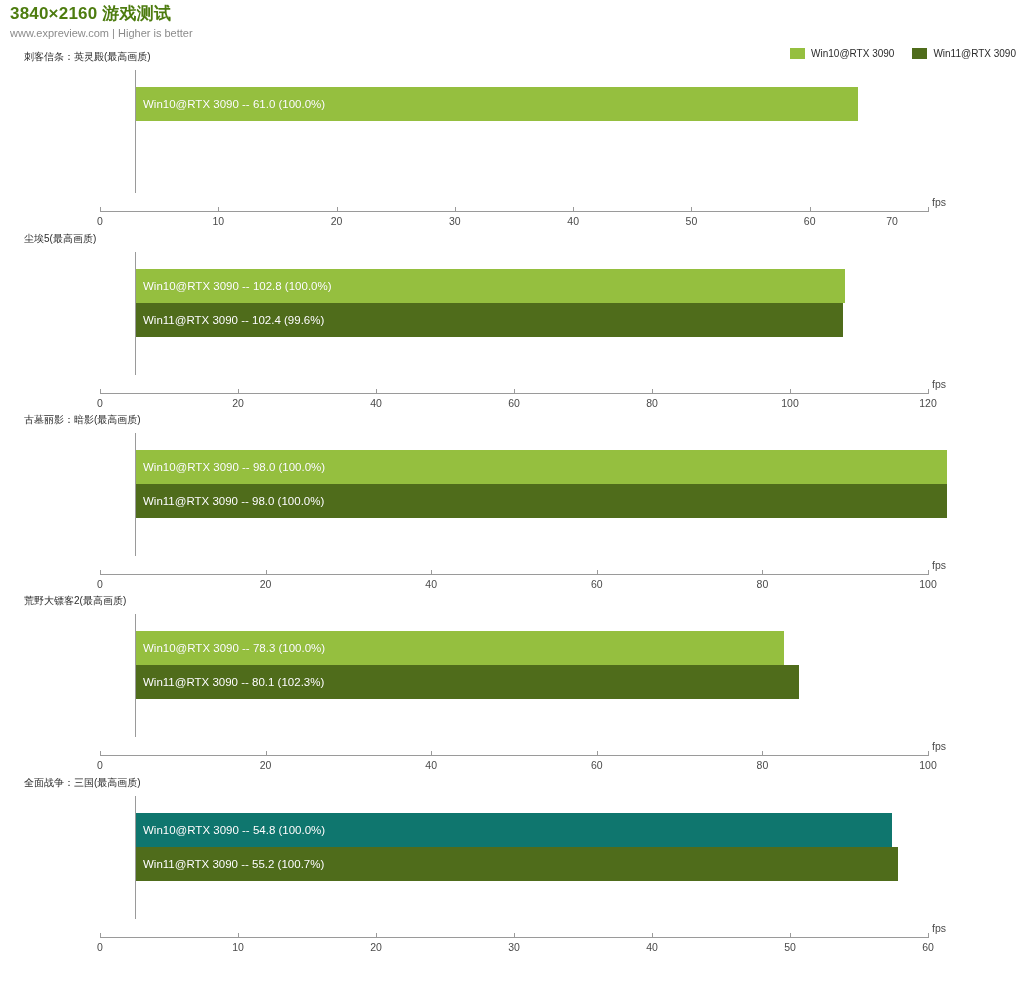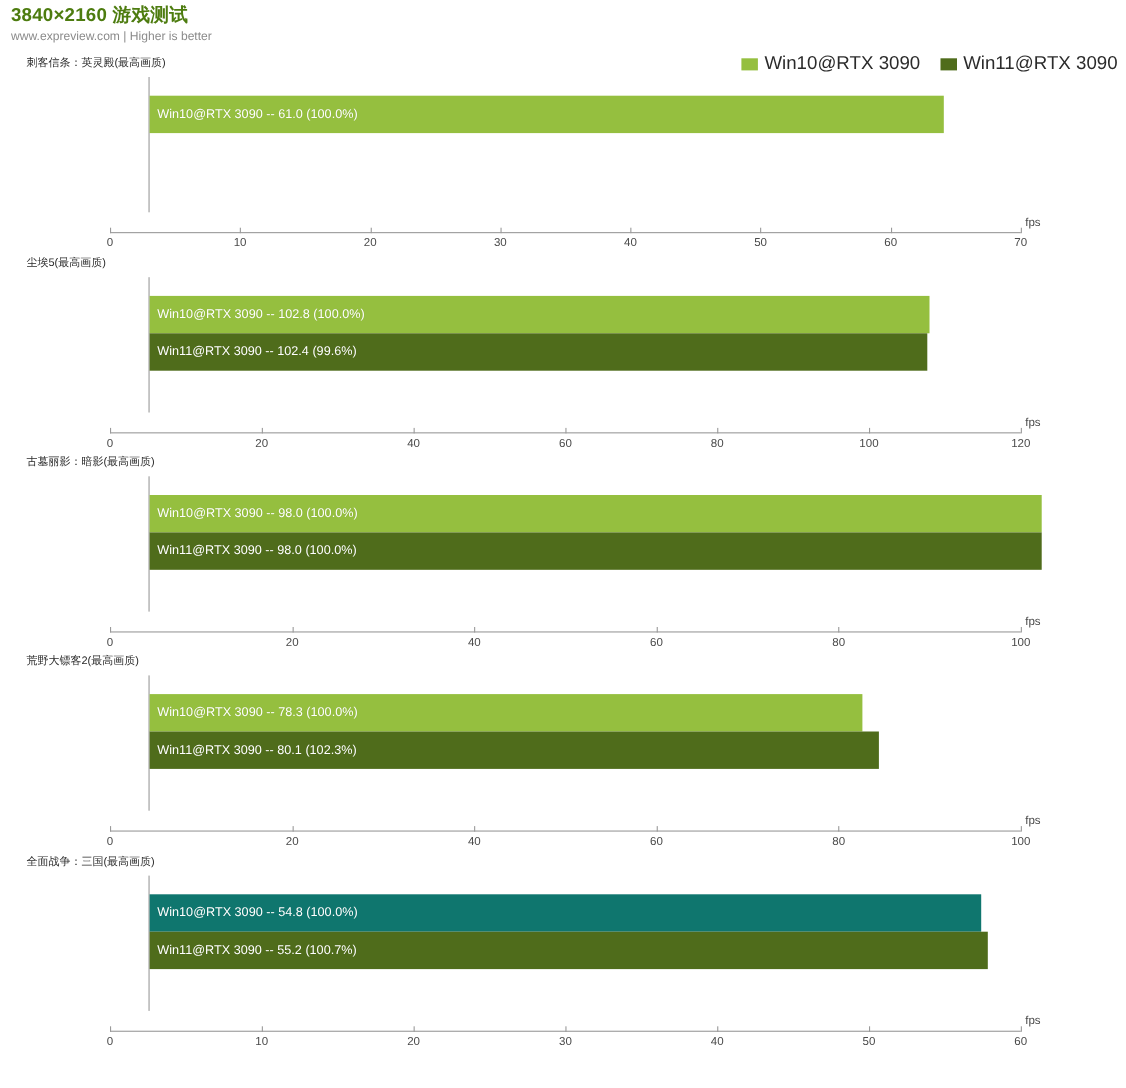--- a/index.html
+++ b/index.html
@@ -50,21 +50,21 @@
     display: flex;
     align-items: center;
     gap: 6px;
   }
   .legend-swatch {
     width: 15px;
     height: 11px;
     display: inline-block;
   }
   .legend-label {
-    font-size: 17px;
+    font-size: 10px;
     color: #2b2b2b;
     white-space: nowrap;
   }
 
   
   .chart-block {
     position: absolute;
     left: 0;
     width: 1024px;
   }
@@ -187,21 +187,21 @@
         <div class="tick-label" style="left: 236.571px;">20</div>
         <div class="tick" style="left: 354.857px; background: rgb(154, 154, 154);"></div>
         <div class="tick-label" style="left: 354.857px;">30</div>
         <div class="tick" style="left: 473.143px; background: rgb(154, 154, 154);"></div>
         <div class="tick-label" style="left: 473.143px;">40</div>
         <div class="tick" style="left: 591.429px; background: rgb(154, 154, 154);"></div>
         <div class="tick-label" style="left: 591.429px;">50</div>
         <div class="tick" style="left: 709.714px; background: rgb(154, 154, 154);"></div>
         <div class="tick-label" style="left: 709.714px;">60</div>
         <div class="tick" style="left: 828px; background: rgb(154, 154, 154);"></div>
-        <div class="tick-label" style="left: 828px;">70</div>
+        <div class="tick-label" style="left: 792px;">70</div>
         <div class="axis-unit">fps</div>
       </div>
     </div>
     <div class="chart-block" style="top: 232px;">
       <div class="chart-title">尘埃5(最高画质)</div>
       <div class="plot">
         <div class="y-axis" style="background: rgb(154, 154, 154);"></div>
         <div class="bars">
           <div class="bar series-0" style="left: 0px; width: 709.32px; background: rgb(149, 191, 63);">
             <span class="bar-label">Win10@RTX 3090  --  102.8 (100.0%)</span>

